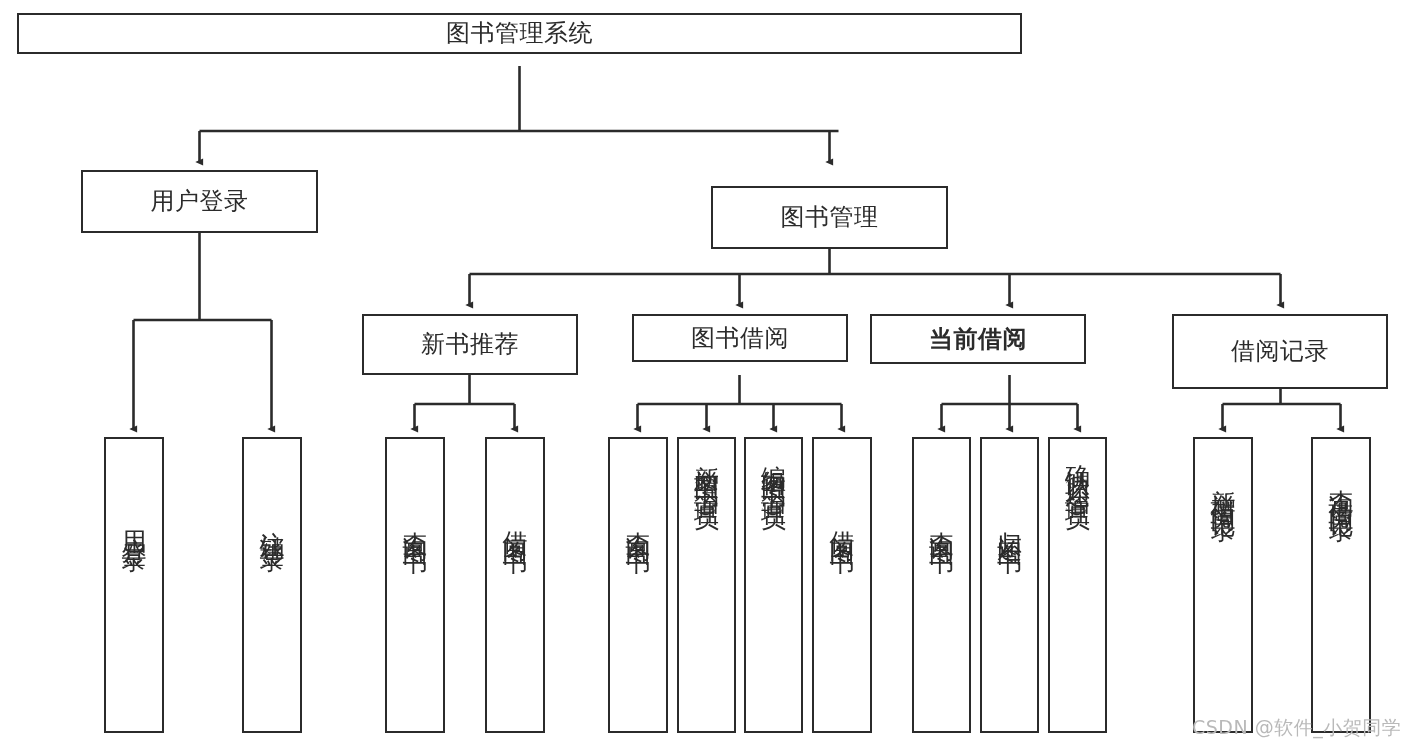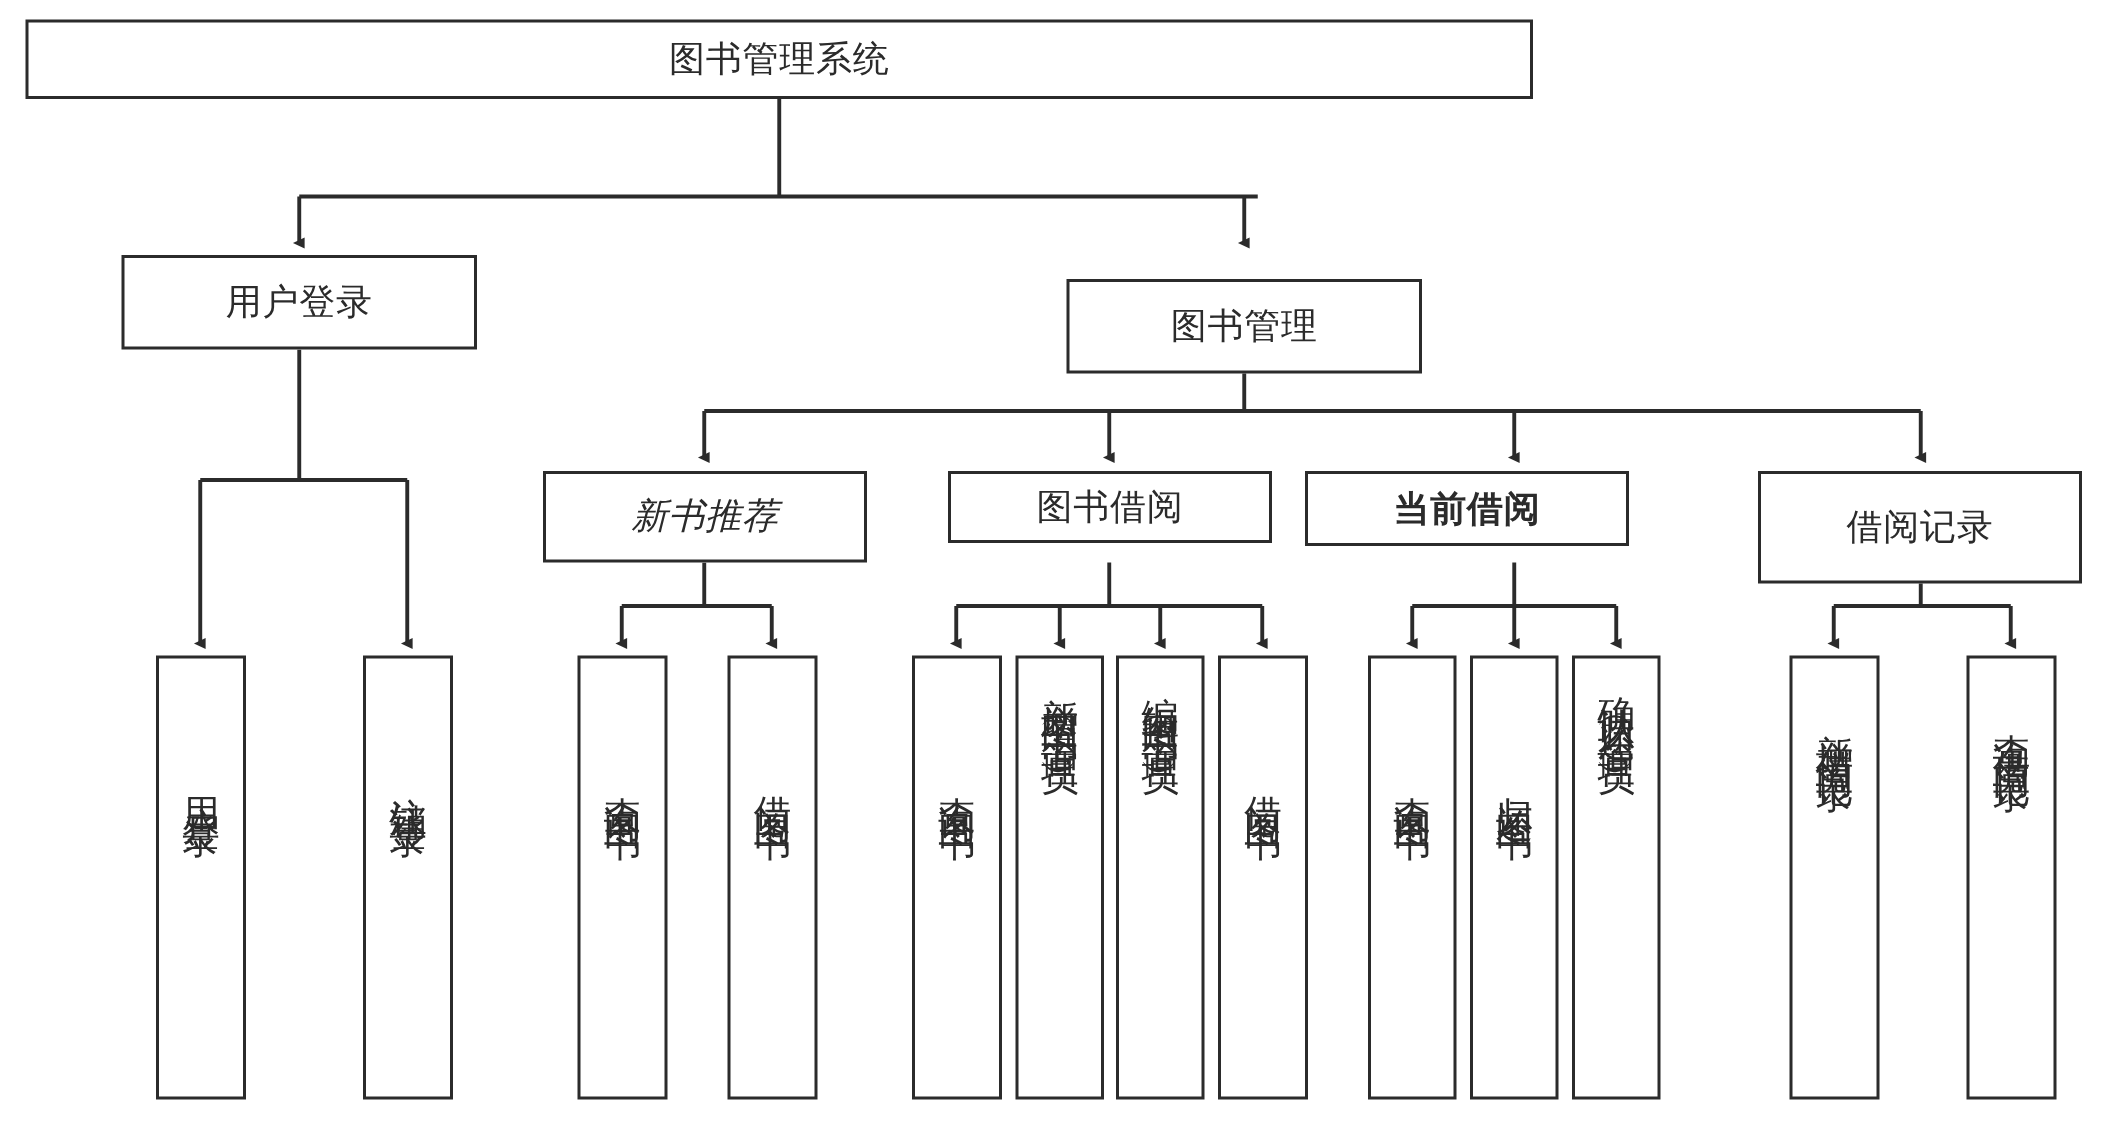--- a/index.html
+++ b/index.html
@@ -119,32 +119,32 @@
       <path d="M1009.5,404 L1009.5,429" marker-end="url(#arrowhead)"></path>
       <path d="M1077.5,404 L1077.5,429" marker-end="url(#arrowhead)"></path>
 
       <path d="M1280.5,375 L1280.5,404"></path>
       <path d="M1222.5,404 L1340.5,404"></path>
       <path d="M1222.5,404 L1222.5,429" marker-end="url(#arrowhead)"></path>
       <path d="M1340.5,404 L1340.5,429" marker-end="url(#arrowhead)"></path>
     </g>
   </svg>
 
-  <div class="node horiz" style="left:17px; top:13px; width:1005px; height:53px;">
+  <div class="node horiz" style="left:17px; top:13px; width:1005px; height:41px;">
     <span class="label">图书管理系统</span>
   </div>
 
   <div class="node horiz" style="left:81px; top:170px; width:237px; height:63px;">
     <span class="label">用户登录</span>
   </div>
   <div class="node horiz" style="left:711px; top:186px; width:237px; height:63px;">
     <span class="label">图书管理</span>
   </div>
 
-  <div class="node horiz" style="left:362px; top:314px; width:216px; height:61px;font-style:italic;">
+  <div class="node horiz" style="left:362px; top:314px; width:216px; height:61px;">
     <span class="label">新书推荐</span>
   </div>
   <div class="node horiz" style="left:632px; top:314px; width:216px; height:48px;">
     <span class="label">图书借阅</span>
   </div>
   <div class="node horiz" style="left:870px; top:314px; width:216px; height:50px;font-weight:bold;">
     <span class="label">当前借阅</span>
   </div>
   <div class="node horiz" style="left:1172px; top:314px; width:216px; height:75px;">
     <span class="label">借阅记录</span>
@@ -187,14 +187,15 @@
     <span class="label">确认归还（管理员）</span>
   </div>
 
   <div class="node vert" style="left:1193px; top:437px; width:60px; height:296px; padding-top:30px;">
     <span class="label">新增借阅记录</span>
   </div>
   <div class="node vert" style="left:1311px; top:437px; width:60px; height:296px; padding-top:30px;">
     <span class="label">查询借阅记录</span>
   </div>
 
+  <div class="watermark" style="left:1192px; top:715px;">CSDN @软件_小贺同学</div>
 
 </div>
 
 </body></html>

